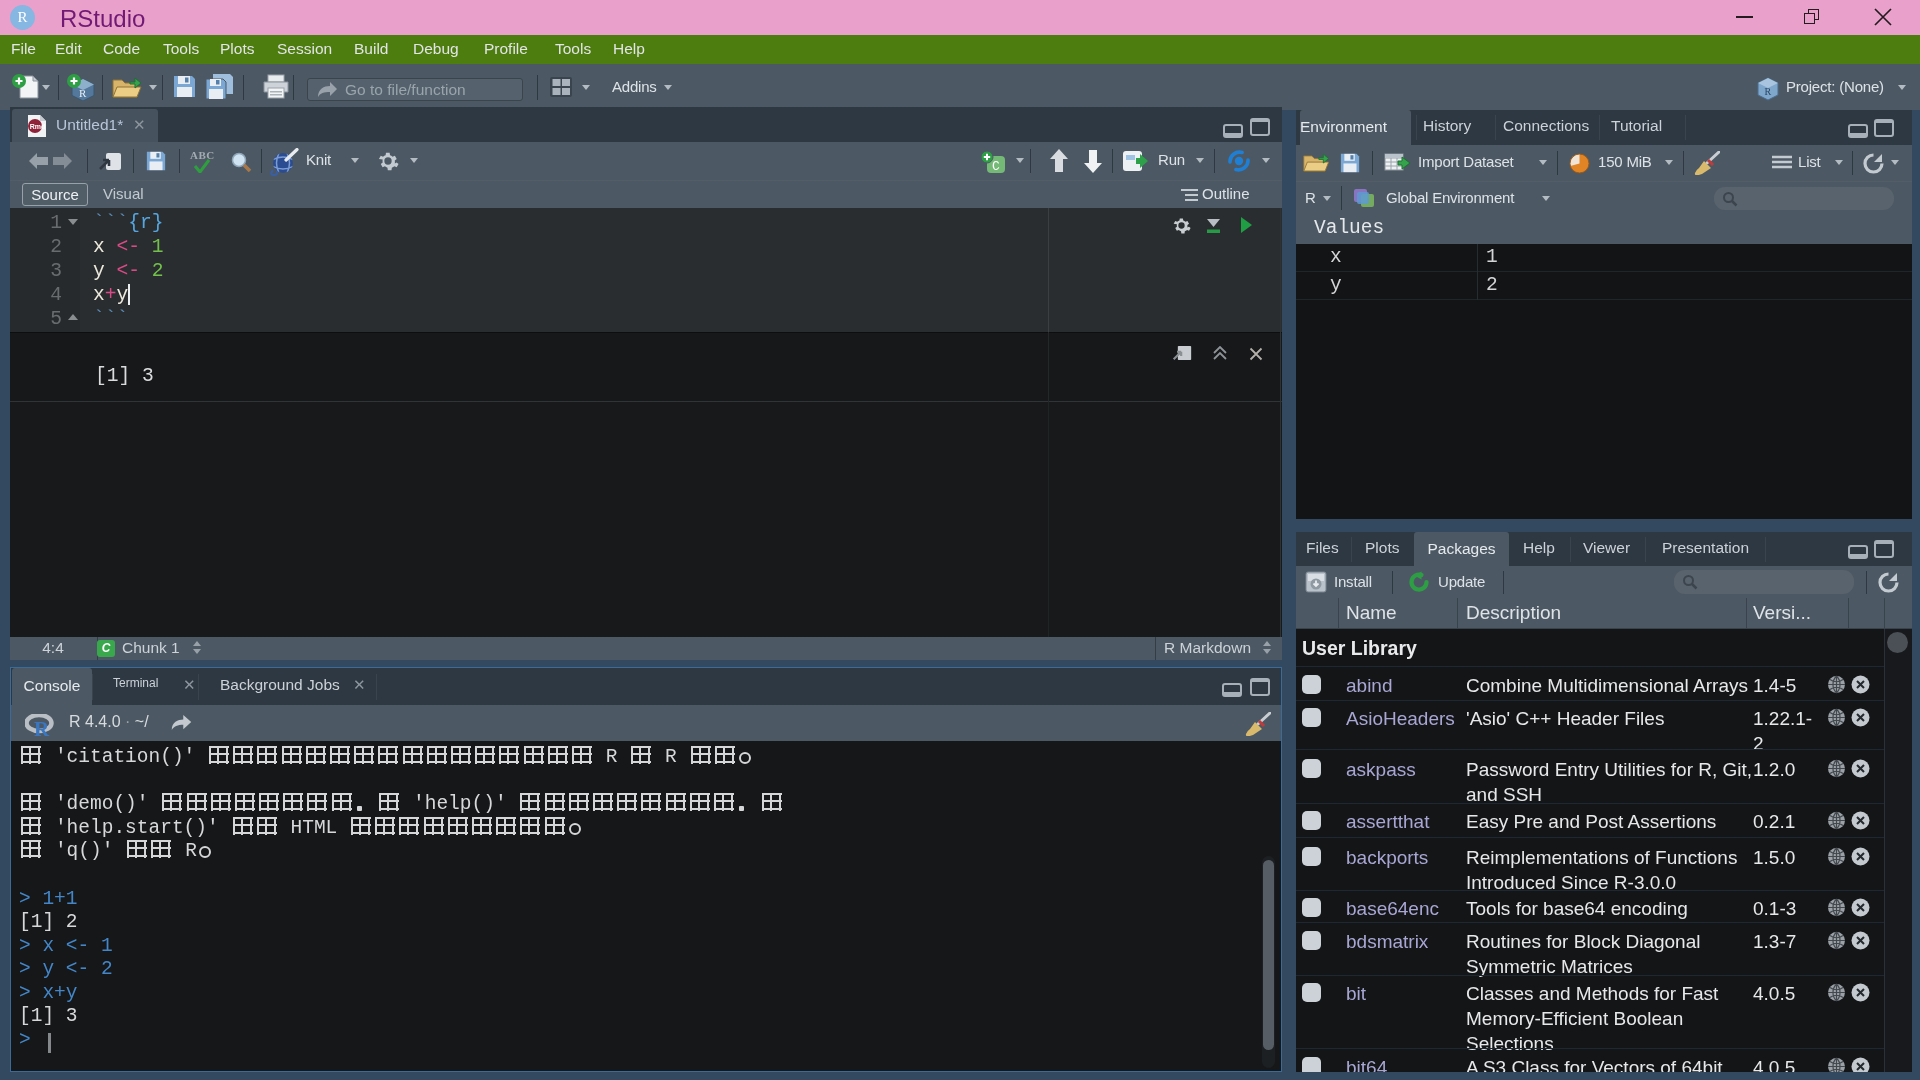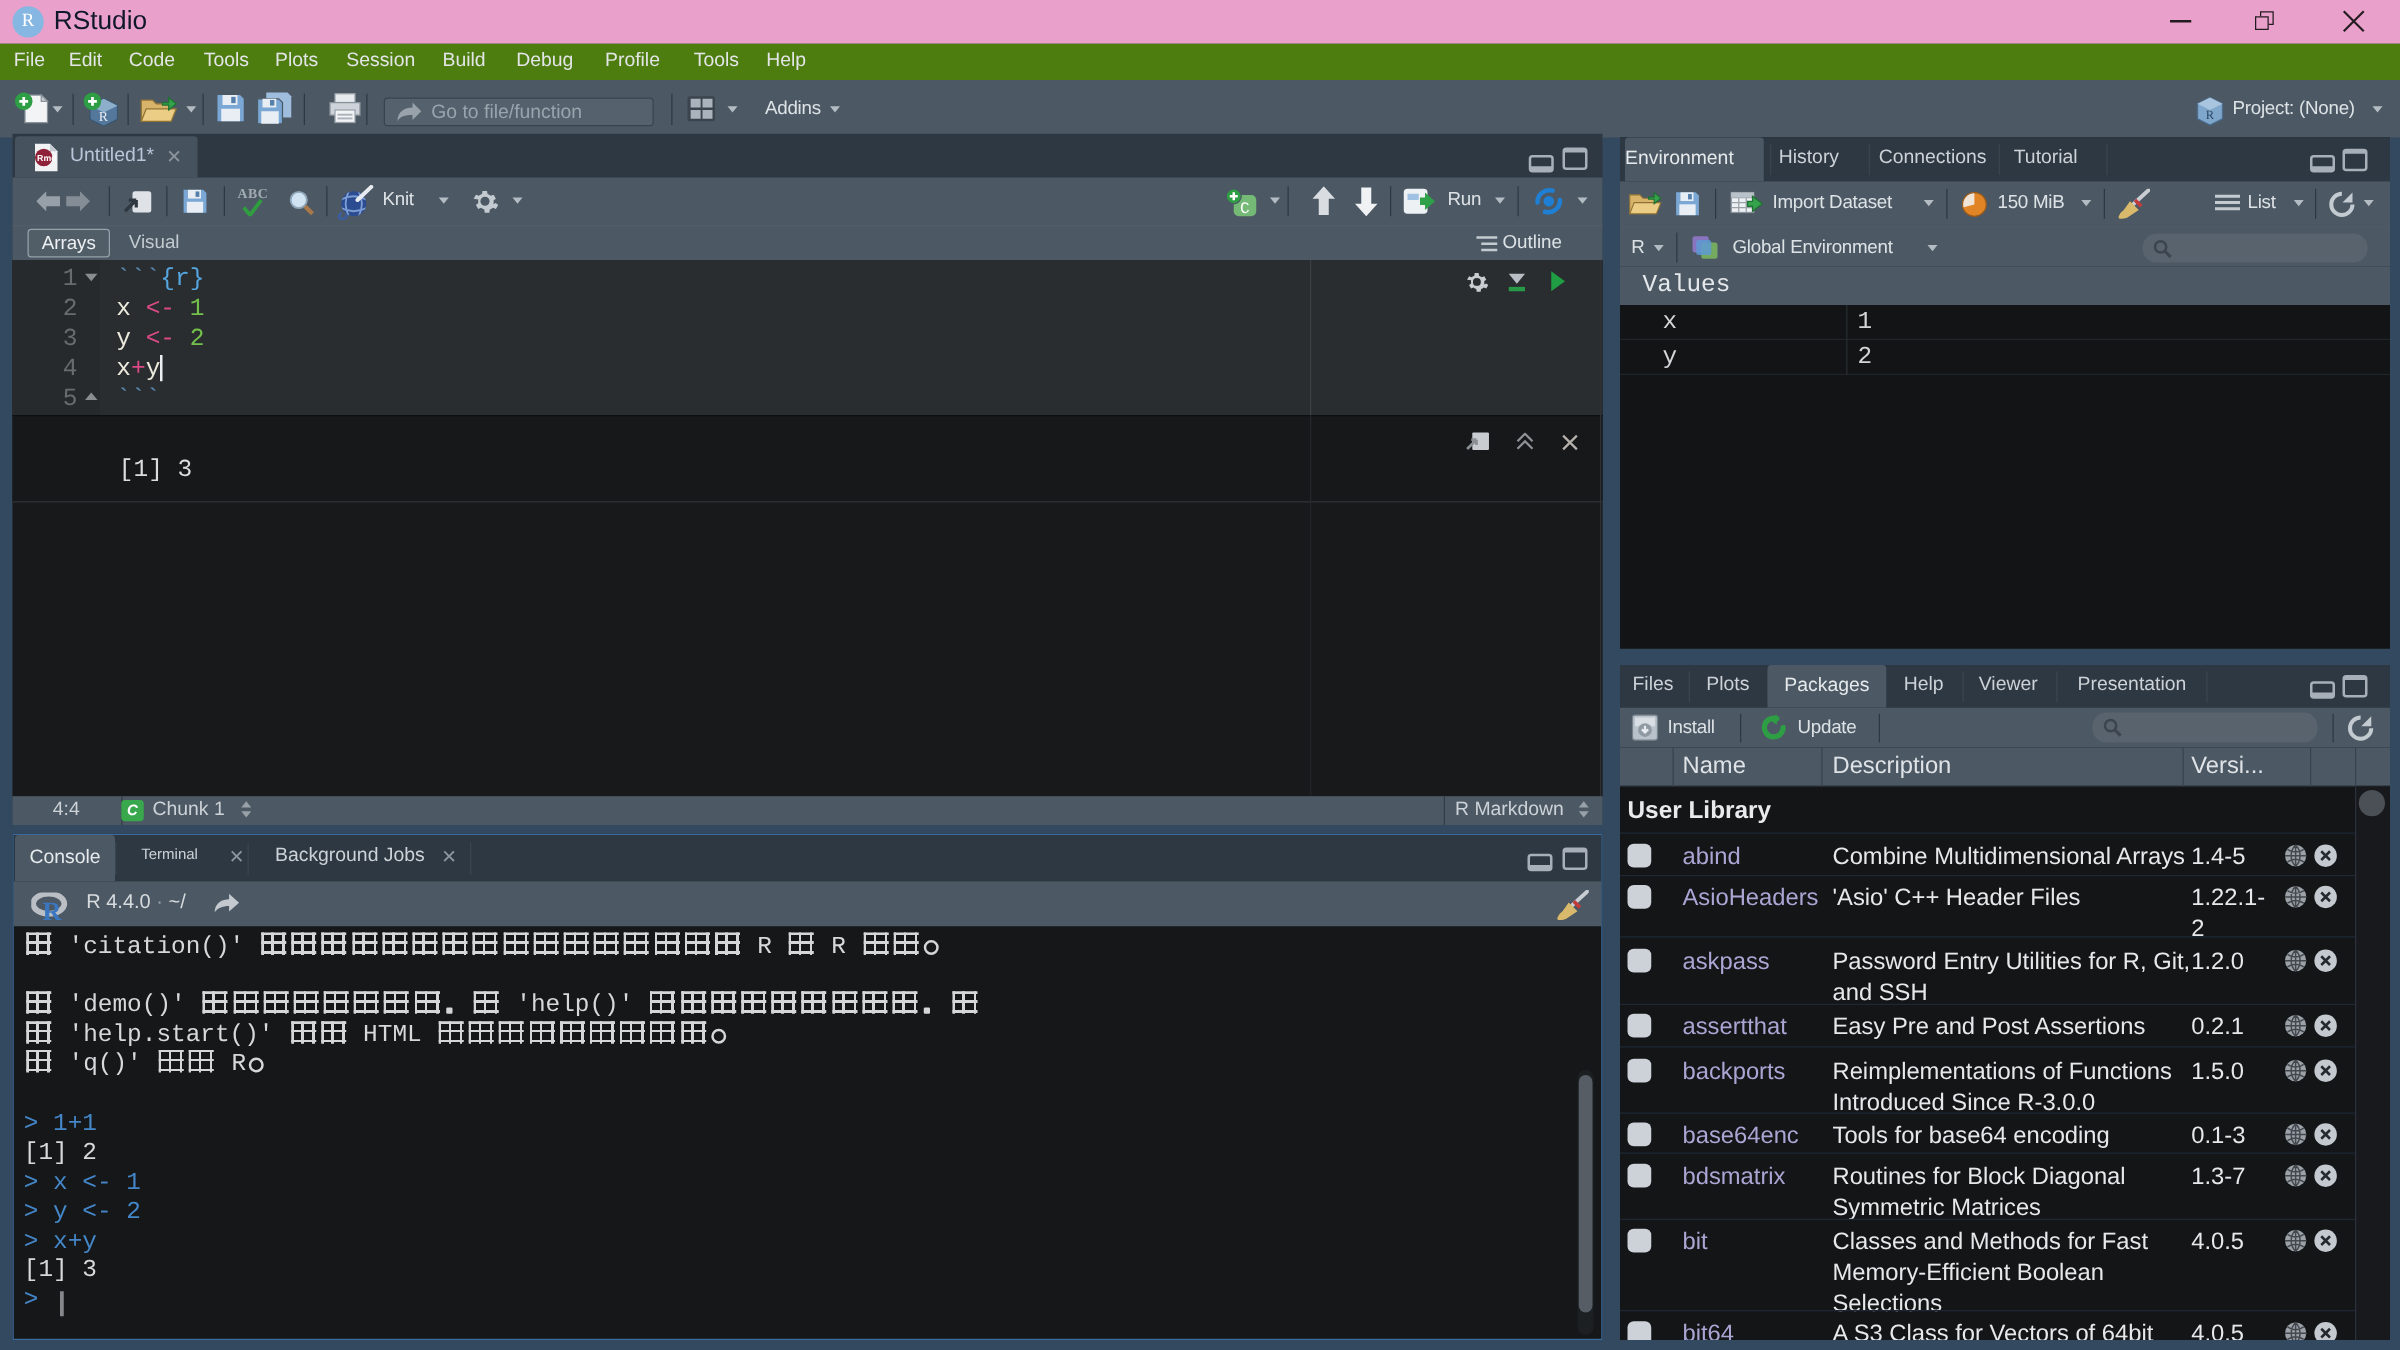--- a/index.html
+++ b/index.html
@@ -27,21 +27,21 @@
 .pdesc{left:170px;color:#e6e8ea;line-height:25px}
 .pver{left:457px;color:#e6e8ea;line-height:25px}
 .glb{left:531px;width:19px;height:19px}
 .xci{left:555px;width:19px;height:19px}
 </style>
 </head>
 <body>
 
 <div class="a" style="left:0;top:0;width:1920px;height:35px;background:#e9a0ca">
   <div class="a" style="left:10px;top:5px;width:25px;height:25px;border-radius:50%;background:#85b7e2;color:#fff;font-size:15px;text-align:center;line-height:25px;font-family:'Liberation Serif',serif">R</div>
-  <div class="a" style="left:43px;top:5px;font-size:21px;color:#0f172a">RStudio</div>
+  <div class="a" style="left:60px;top:5px;font-size:24px;color:#701a75">RStudio</div>
   <div class="a" style="left:1736px;top:16px;width:17px;height:2px;background:#241b20"></div>
   <div class="a" style="left:1808px;top:9px;width:11px;height:11px;border:1.6px solid #241b20"></div>
   <div class="a" style="left:1804px;top:13px;width:11px;height:11px;border:1.6px solid #241b20;background:#e9a0ca"></div>
   <svg class="a" style="left:1874px;top:8px" width="18" height="18">
       <path d="M1 1 L17 17 M17 1 L1 17" stroke="#241b20" stroke-width="1.7"></path>
     </svg>
 </div>
 
 <div class="a" style="left:0;top:35px;width:1920px;height:29px;background:#4d7c0f;color:#e3e5e7;font-size:15.5px">
   <span class="a" style="left:11px;top:5px">File</span>
@@ -228,21 +228,21 @@
     <div class="a sep" style="left:1204px;top:7px;height:24px"></div>
     <svg class="a" style="left:1216px;top:8px" width="26" height="22" viewBox="0 0 26 22">
       <path d="M4 12 A 9.5 9.5 0 0 1 16 2.5" stroke="#1f7fd4" stroke-width="3.6" fill="none" stroke-linecap="round"></path>
       <path d="M22 10 A 9.5 9.5 0 0 1 10 19.5" stroke="#1f7fd4" stroke-width="3.6" fill="none" stroke-linecap="round"></path>
       <circle cx="13" cy="11" r="4.2" fill="#1f7fd4"></circle>
     </svg>
     <div class="a caret" style="left:1252px;top:16px"></div>
   </div>
 
   <div class="a" style="left:0;top:73px;width:1272px;height:28px;background:#4c5964;border-top:1px solid #525d68">
-    <div class="a" style="left:12px;top:2px;width:66px;height:23px;background:#515d67;border:1px solid #97a1a9;border-radius:3px;font-size:15px;color:#eef1f3;text-align:center;line-height:22px">Arrays</div>
+    <div class="a" style="left:12px;top:2px;width:66px;height:23px;background:#515d67;border:1px solid #97a1a9;border-radius:3px;font-size:15px;color:#eef1f3;text-align:center;line-height:22px">Source</div>
     <div class="a" style="left:93px;top:4px;font-size:15px;color:#c3cbd1">Visual</div>
     <svg class="a" style="left:1171px;top:7px" width="17" height="14" viewBox="0 0 17 14">
       <path d="M0 2 h17 M4 7 h13 M4 12 h13" stroke="#c3cad0" stroke-width="2"></path>
     </svg>
     <div class="a" style="left:1192px;top:4px;font-size:15px;color:#dde2e6">Outline</div>
   </div>
 
   <div class="a" style="left:0;top:101px;width:1272px;height:429px;background:#18191b">
     <div class="a" style="left:0;top:0;width:1272px;height:124px;background:#2a2d2f"></div>
     <div class="a" style="left:0;top:0;width:70px;height:124px;background:#272a2c"></div>

